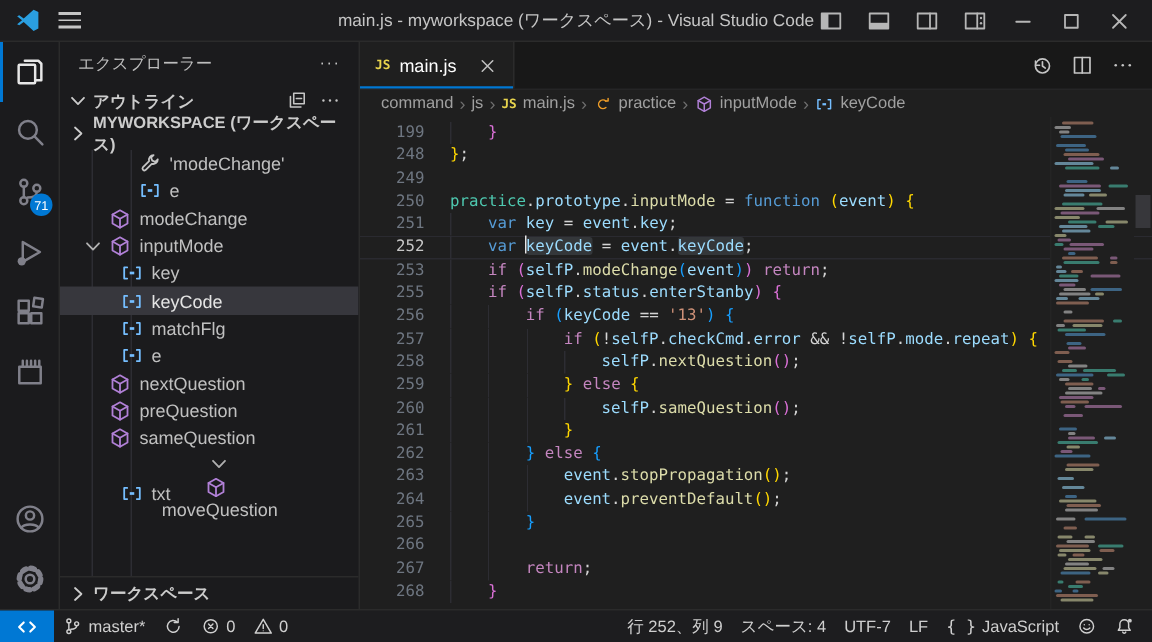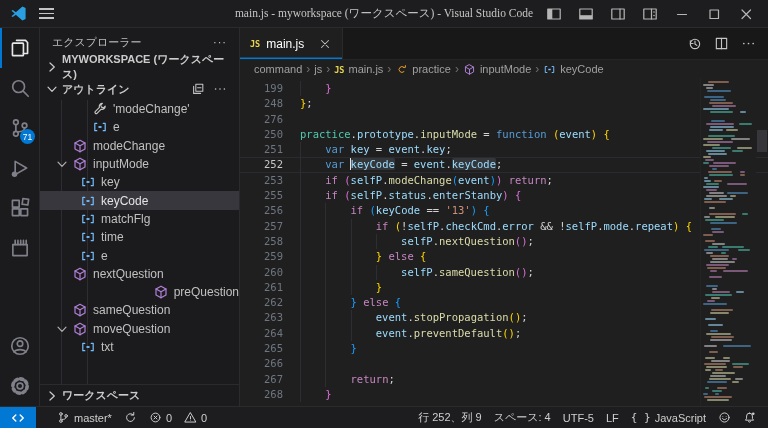--- a/index.html
+++ b/index.html
@@ -6,21 +6,21 @@
   html,body { background:#101010; }
   .window { position:relative; width:768px; height:428px; background:#181818; overflow:hidden;
             font-family:"Liberation Sans", sans-serif; color:#cccccc; }
   svg { display:block; }
   .g-stroke { stroke:currentColor; fill:none; stroke-width:1.2; stroke-linecap:round; stroke-linejoin:round; }
 
   
   .titlebar { position:absolute; top:0; left:0; right:0; height:28px; background:#1d1d1f;
               display:flex; align-items:center; border-bottom:1px solid #2b2b2b; }
   .tb-left { display:flex; align-items:center; gap:12px; padding-left:10px; }
-  .tb-title { position:absolute; left:0; right:0; text-align:center; font-size:11.5px; color:#c5c5c5; pointer-events:none;font-family:Liberation Serif, serif; }
+  .tb-title { position:absolute; left:0; right:0; text-align:center; font-size:11.5px; color:#c5c5c5; pointer-events:none; }
   .tb-right { margin-left:auto; display:flex; align-items:center; gap:4px; padding-right:8px; z-index:2; }
   .tb-icon { width:28px; height:24px; display:flex; align-items:center; justify-content:center; color:#b6b6b6; }
   .menu-bars { width:15px; }
   .menu-bars div { height:1.4px; background:#c5c5c5; margin:3px 0; }
 
   
   .main { position:absolute; top:28px; left:0; right:0; bottom:22px; display:flex; }
 
   
   .activitybar { width:40px; background:#1b1b1d; display:flex; flex-direction:column; border-right:1px solid #2b2b2b; }
@@ -79,21 +79,21 @@
   .cursor { display:inline-block; width:1.5px; height:12px; background:#e6e6e6; vertical-align:-2px; margin:0 -0.75px; }
   .word-hl { background:rgba(87,95,103,0.38); border-radius:2px; }
 
   .minimap { position:absolute; top:0; bottom:0; right:12px; width:56px; background:#1f1f1f; box-shadow:inset 1px 0 0 #242424; }
   .mm-seg { position:absolute; height:1.6px; border-radius:1px; opacity:0.55; }
   .vscroll { position:absolute; top:0; bottom:0; right:0; width:12px; }
   .vthumb { position:absolute; left:1px; right:1px; height:22px; background:#4a4a52; opacity:0.55; }
 
   
   .statusbar { position:absolute; left:0; right:0; bottom:0; height:22px; background:#1d1d1f; border-top:1px solid #2b2b2b;
-               display:flex; align-items:center; font-size:11px; color:#cfcfcf;gap:15px; }
+               display:flex; align-items:center; font-size:11px; color:#cfcfcf; }
   .remote { width:36px; height:100%; background:#0078d4; color:#fff; display:flex; align-items:center; justify-content:center; flex:none; }
   .remote svg { width:14px; height:14px; }
   .sb-item { display:flex; align-items:center; gap:4px; padding:0 6px; height:100%; }
   .sb-item svg { width:13px; height:13px; }
   .status-right { margin-left:auto; display:flex; align-items:center; padding-right:6px; }
   .braces-glyph { font-family:"DejaVu Sans Mono", monospace; font-size:11px; color:#cfcfcf; }
 </style>
 </head>
 <body>
 
@@ -268,30 +268,20 @@
 
     <div class="sidebar">
       <div class="sb-title">
         <span>エクスプローラー</span>
         <span class="more">···</span>
       </div>
       <div class="sb-section">
         <span class="chev">
             <svg viewBox="0 0 16 16" width="16" height="16">
               <g class="g-stroke">
-                <path d="M6 4 10.3 8 6 12"></path>
-              </g>
-            </svg>
-          </span>
-        <span>MYWORKSPACE (ワークスペース)</span>
-      </div>
-      <div class="sb-section">
-        <span class="chev">
-            <svg viewBox="0 0 16 16" width="16" height="16">
-              <g class="g-stroke">
                 <path d="M4 6.2 8 10.4 12 6.2"></path>
               </g>
             </svg>
           </span>
         <span>アウトライン</span>
         <span class="sb-actions">
           <span>
               <svg viewBox="0 0 16 16" width="16" height="16">
                 <g class="g-stroke">
                   <rect x="5.5" y="2.5" width="8" height="8"></rect>
@@ -303,20 +293,30 @@
           <span>
               <svg viewBox="0 0 16 16" width="16" height="16">
                 <g class="g-stroke">
                   <circle cx="3" cy="8" r="0.9" fill="currentColor" stroke="none"></circle>
                   <circle cx="8" cy="8" r="0.9" fill="currentColor" stroke="none"></circle>
                   <circle cx="13" cy="8" r="0.9" fill="currentColor" stroke="none"></circle>
                 </g>
               </svg>
             </span>
         </span>
+      </div>
+      <div class="sb-section">
+        <span class="chev">
+            <svg viewBox="0 0 16 16" width="16" height="16">
+              <g class="g-stroke">
+                <path d="M6 4 10.3 8 6 12"></path>
+              </g>
+            </svg>
+          </span>
+        <span>MYWORKSPACE (ワークスペース)</span>
       </div>
       <div class="tree">
         <div class="tree-guide" style="left:21px"></div>
         <div class="tree-guide" style="left:47px"></div>
       <div class="tree-item" style="padding-left: 52px;">
             <span class="t-icon">
               <svg viewBox="0 0 16 16" width="16" height="16">
                 <g class="g-stroke" style="color:#C5C5C5">
                   <path d="M13.2 5.2a3.1 3.1 0 0 1-4 3L5 12.4a1.3 1.3 0 0 1-1.8-1.8L7.4 6.4a3.1 3.1 0 0 1 3-4l-1.7 1.7.8 2 2 .8z"></path>
                 </g>
@@ -400,46 +400,35 @@
           </div>
           <div class="tree-item" style="padding-left: 40px;">
             <span class="t-icon">
               <svg viewBox="0 0 16 16" width="16" height="16">
                 <g class="g-stroke" style="color:#75BEFF">
                   <path d="M4.8 4.3H2.8v7.4h2M11.2 4.3h2v7.4h-2"></path>
                   <rect x="6.5" y="7.1" width="3" height="1.8" fill="currentColor" stroke="none"></rect>
                 </g>
               </svg>
             </span>
-            <span>time</span>
-          </div>
-          <div class="tree-item" style="padding-left: 40px;">
-            <span class="t-icon">
-              <svg viewBox="0 0 16 16" width="16" height="16">
-                <g class="g-stroke" style="color:#75BEFF">
-                  <path d="M4.8 4.3H2.8v7.4h2M11.2 4.3h2v7.4h-2"></path>
-                  <rect x="6.5" y="7.1" width="3" height="1.8" fill="currentColor" stroke="none"></rect>
-                </g>
-              </svg>
-            </span>
             <span>e</span>
           </div>
           <div class="tree-item" style="padding-left: 14px;">
             <span class="t-chev"></span>
             <span class="t-icon">
               <svg viewBox="0 0 16 16" width="16" height="16">
                 <g class="g-stroke" style="color:#B180D7">
                   <path d="M8 2.2 13 5v6L8 13.8 3 11V5z"></path>
                   <path d="M3 5l5 2.8L13 5M8 7.8v6"></path>
                 </g>
               </svg>
             </span>
             <span>nextQuestion</span>
           </div>
-          <div class="tree-item" style="padding-left: 14px; justify-content: flex-end;">
+          <div class="tree-item" style="padding-left: 14px;">
             <span class="t-chev"></span>
             <span class="t-icon">
               <svg viewBox="0 0 16 16" width="16" height="16">
                 <g class="g-stroke" style="color:#B180D7">
                   <path d="M8 2.2 13 5v6L8 13.8 3 11V5z"></path>
                   <path d="M3 5l5 2.8L13 5M8 7.8v6"></path>
                 </g>
               </svg>
             </span>
             <span>preQuestion</span>
@@ -449,21 +438,21 @@
             <span class="t-icon">
               <svg viewBox="0 0 16 16" width="16" height="16">
                 <g class="g-stroke" style="color:#B180D7">
                   <path d="M8 2.2 13 5v6L8 13.8 3 11V5z"></path>
                   <path d="M3 5l5 2.8L13 5M8 7.8v6"></path>
                 </g>
               </svg>
             </span>
             <span>sameQuestion</span>
           </div>
-          <div class="tree-item" style="padding-left: 14px;">
+          <div class="tree-item" style="padding-left: 14px; flex-direction: column;">
             <span class="t-chev">
               <svg viewBox="0 0 16 16" width="16" height="16">
                 <g class="g-stroke">
                   <path d="M4 6.2 8 10.4 12 6.2"></path>
                 </g>
               </svg>
             </span>
             <span class="t-icon">
               <svg viewBox="0 0 16 16" width="16" height="16">
                 <g class="g-stroke" style="color:#B180D7">
@@ -587,21 +576,21 @@
                 </g>
               </svg>
             </span>
             <span>keyCode</span>
           </span>
         </div>
       <div class="code-area">
         <div class="code-lines">
             <div class="code-row"><span class="gutter">199</span><span class="ctext"><span class="ig"></span><span style="color: rgb(218, 112, 214);">}</span></span></div>
             <div class="code-row"><span class="gutter">248</span><span class="ctext"><span style="color: rgb(255, 215, 0);">}</span><span style="color: rgb(212, 212, 212);">;</span></span></div>
-            <div class="code-row"><span class="gutter">276</span><span class="ctext"></span></div>
+            <div class="code-row"><span class="gutter">249</span><span class="ctext"></span></div>
             <div class="code-row"><span class="gutter">250</span><span class="ctext"><span style="color: rgb(78, 201, 176);">practice</span><span style="color: rgb(212, 212, 212);">.</span><span style="color: rgb(156, 220, 254);">prototype</span><span style="color: rgb(212, 212, 212);">.</span><span style="color: rgb(220, 220, 170);">inputMode</span><span style="color: rgb(212, 212, 212);"> = </span><span style="color: rgb(86, 156, 214);">function</span><span style="color: rgb(212, 212, 212);"> </span><span style="color: rgb(255, 215, 0);">(</span><span style="color: rgb(156, 220, 254);">event</span><span style="color: rgb(255, 215, 0);">)</span><span style="color: rgb(212, 212, 212);"> </span><span style="color: rgb(255, 215, 0);">{</span></span></div>
             <div class="code-row"><span class="gutter">251</span><span class="ctext"><span class="ig"></span><span style="color: rgb(86, 156, 214);">var</span><span style="color: rgb(212, 212, 212);"> </span><span style="color: rgb(156, 220, 254);">key</span><span style="color: rgb(212, 212, 212);"> = </span><span style="color: rgb(156, 220, 254);">event</span><span style="color: rgb(212, 212, 212);">.</span><span style="color: rgb(156, 220, 254);">key</span><span style="color: rgb(212, 212, 212);">;</span></span></div>
             <div class="code-row current"><span class="gutter">252</span><span class="ctext"><span class="ig"></span><span style="color: rgb(86, 156, 214);">var</span><span style="color: rgb(212, 212, 212);"> </span><span class="cursor"></span><span class="word-hl" style="color: rgb(156, 220, 254);">keyCode</span><span style="color: rgb(212, 212, 212);"> = </span><span style="color: rgb(156, 220, 254);">event</span><span style="color: rgb(212, 212, 212);">.</span><span class="word-hl" style="color: rgb(156, 220, 254);">keyCode</span><span style="color: rgb(212, 212, 212);">;</span></span></div>
             <div class="code-row"><span class="gutter">253</span><span class="ctext"><span class="ig"></span><span style="color: rgb(197, 134, 192);">if</span><span style="color: rgb(212, 212, 212);"> </span><span style="color: rgb(218, 112, 214);">(</span><span style="color: rgb(156, 220, 254);">selfP</span><span style="color: rgb(212, 212, 212);">.</span><span style="color: rgb(220, 220, 170);">modeChange</span><span style="color: rgb(23, 159, 255);">(</span><span style="color: rgb(156, 220, 254);">event</span><span style="color: rgb(23, 159, 255);">)</span><span style="color: rgb(218, 112, 214);">)</span><span style="color: rgb(212, 212, 212);"> </span><span style="color: rgb(197, 134, 192);">return</span><span style="color: rgb(212, 212, 212);">;</span></span></div>
             <div class="code-row"><span class="gutter">255</span><span class="ctext"><span class="ig"></span><span style="color: rgb(197, 134, 192);">if</span><span style="color: rgb(212, 212, 212);"> </span><span style="color: rgb(218, 112, 214);">(</span><span style="color: rgb(156, 220, 254);">selfP</span><span style="color: rgb(212, 212, 212);">.</span><span style="color: rgb(156, 220, 254);">status</span><span style="color: rgb(212, 212, 212);">.</span><span style="color: rgb(156, 220, 254);">enterStanby</span><span style="color: rgb(218, 112, 214);">)</span><span style="color: rgb(212, 212, 212);"> </span><span style="color: rgb(218, 112, 214);">{</span></span></div>
             <div class="code-row"><span class="gutter">256</span><span class="ctext"><span class="ig"></span><span class="ig"></span><span style="color: rgb(197, 134, 192);">if</span><span style="color: rgb(212, 212, 212);"> </span><span style="color: rgb(23, 159, 255);">(</span><span style="color: rgb(156, 220, 254);">keyCode</span><span style="color: rgb(212, 212, 212);"> == </span><span style="color: rgb(206, 145, 120);">'13'</span><span style="color: rgb(23, 159, 255);">)</span><span style="color: rgb(212, 212, 212);"> </span><span style="color: rgb(23, 159, 255);">{</span></span></div>
             <div class="code-row"><span class="gutter">257</span><span class="ctext"><span class="ig"></span><span class="ig"></span><span class="ig"></span><span style="color: rgb(197, 134, 192);">if</span><span style="color: rgb(212, 212, 212);"> </span><span style="color: rgb(255, 215, 0);">(</span><span style="color: rgb(212, 212, 212);">!</span><span style="color: rgb(156, 220, 254);">selfP</span><span style="color: rgb(212, 212, 212);">.</span><span style="color: rgb(156, 220, 254);">checkCmd</span><span style="color: rgb(212, 212, 212);">.</span><span style="color: rgb(156, 220, 254);">error</span><span style="color: rgb(212, 212, 212);"> &amp;&amp; </span><span style="color: rgb(212, 212, 212);">!</span><span style="color: rgb(156, 220, 254);">selfP</span><span style="color: rgb(212, 212, 212);">.</span><span style="color: rgb(156, 220, 254);">mode</span><span style="color: rgb(212, 212, 212);">.</span><span style="color: rgb(156, 220, 254);">repeat</span><span style="color: rgb(255, 215, 0);">)</span><span style="color: rgb(212, 212, 212);"> </span><span style="color: rgb(255, 215, 0);">{</span></span></div>
             <div class="code-row"><span class="gutter">258</span><span class="ctext"><span class="ig"></span><span class="ig"></span><span class="ig"></span><span class="ig"></span><span style="color: rgb(156, 220, 254);">selfP</span><span style="color: rgb(212, 212, 212);">.</span><span style="color: rgb(220, 220, 170);">nextQuestion</span><span style="color: rgb(218, 112, 214);">(</span><span style="color: rgb(218, 112, 214);">)</span><span style="color: rgb(212, 212, 212);">;</span></span></div>
             <div class="code-row"><span class="gutter">259</span><span class="ctext"><span class="ig"></span><span class="ig"></span><span class="ig"></span><span style="color: rgb(255, 215, 0);">}</span><span style="color: rgb(212, 212, 212);"> </span><span style="color: rgb(197, 134, 192);">else</span><span style="color: rgb(212, 212, 212);"> </span><span style="color: rgb(255, 215, 0);">{</span></span></div>
             <div class="code-row"><span class="gutter">260</span><span class="ctext"><span class="ig"></span><span class="ig"></span><span class="ig"></span><span class="ig"></span><span style="color: rgb(156, 220, 254);">selfP</span><span style="color: rgb(212, 212, 212);">.</span><span style="color: rgb(220, 220, 170);">sameQuestion</span><span style="color: rgb(218, 112, 214);">(</span><span style="color: rgb(218, 112, 214);">)</span><span style="color: rgb(212, 212, 212);">;</span></span></div>
@@ -802,21 +791,21 @@
         </span>
       </div>
     <div class="status-right">
         <span class="sb-item">
           <span>行 252、列 9</span>
         </span>
         <span class="sb-item">
           <span>スペース: 4</span>
         </span>
         <span class="sb-item">
-          <span>UTF-5</span>
+          <span>UTF-7</span>
         </span>
         <span class="sb-item">
           <span>LF</span>
         </span>
         <span class="sb-item">
           <span><span class="braces-glyph">{ }</span></span>
           <span>JavaScript</span>
         </span>
         <span class="sb-item">
           <span>

